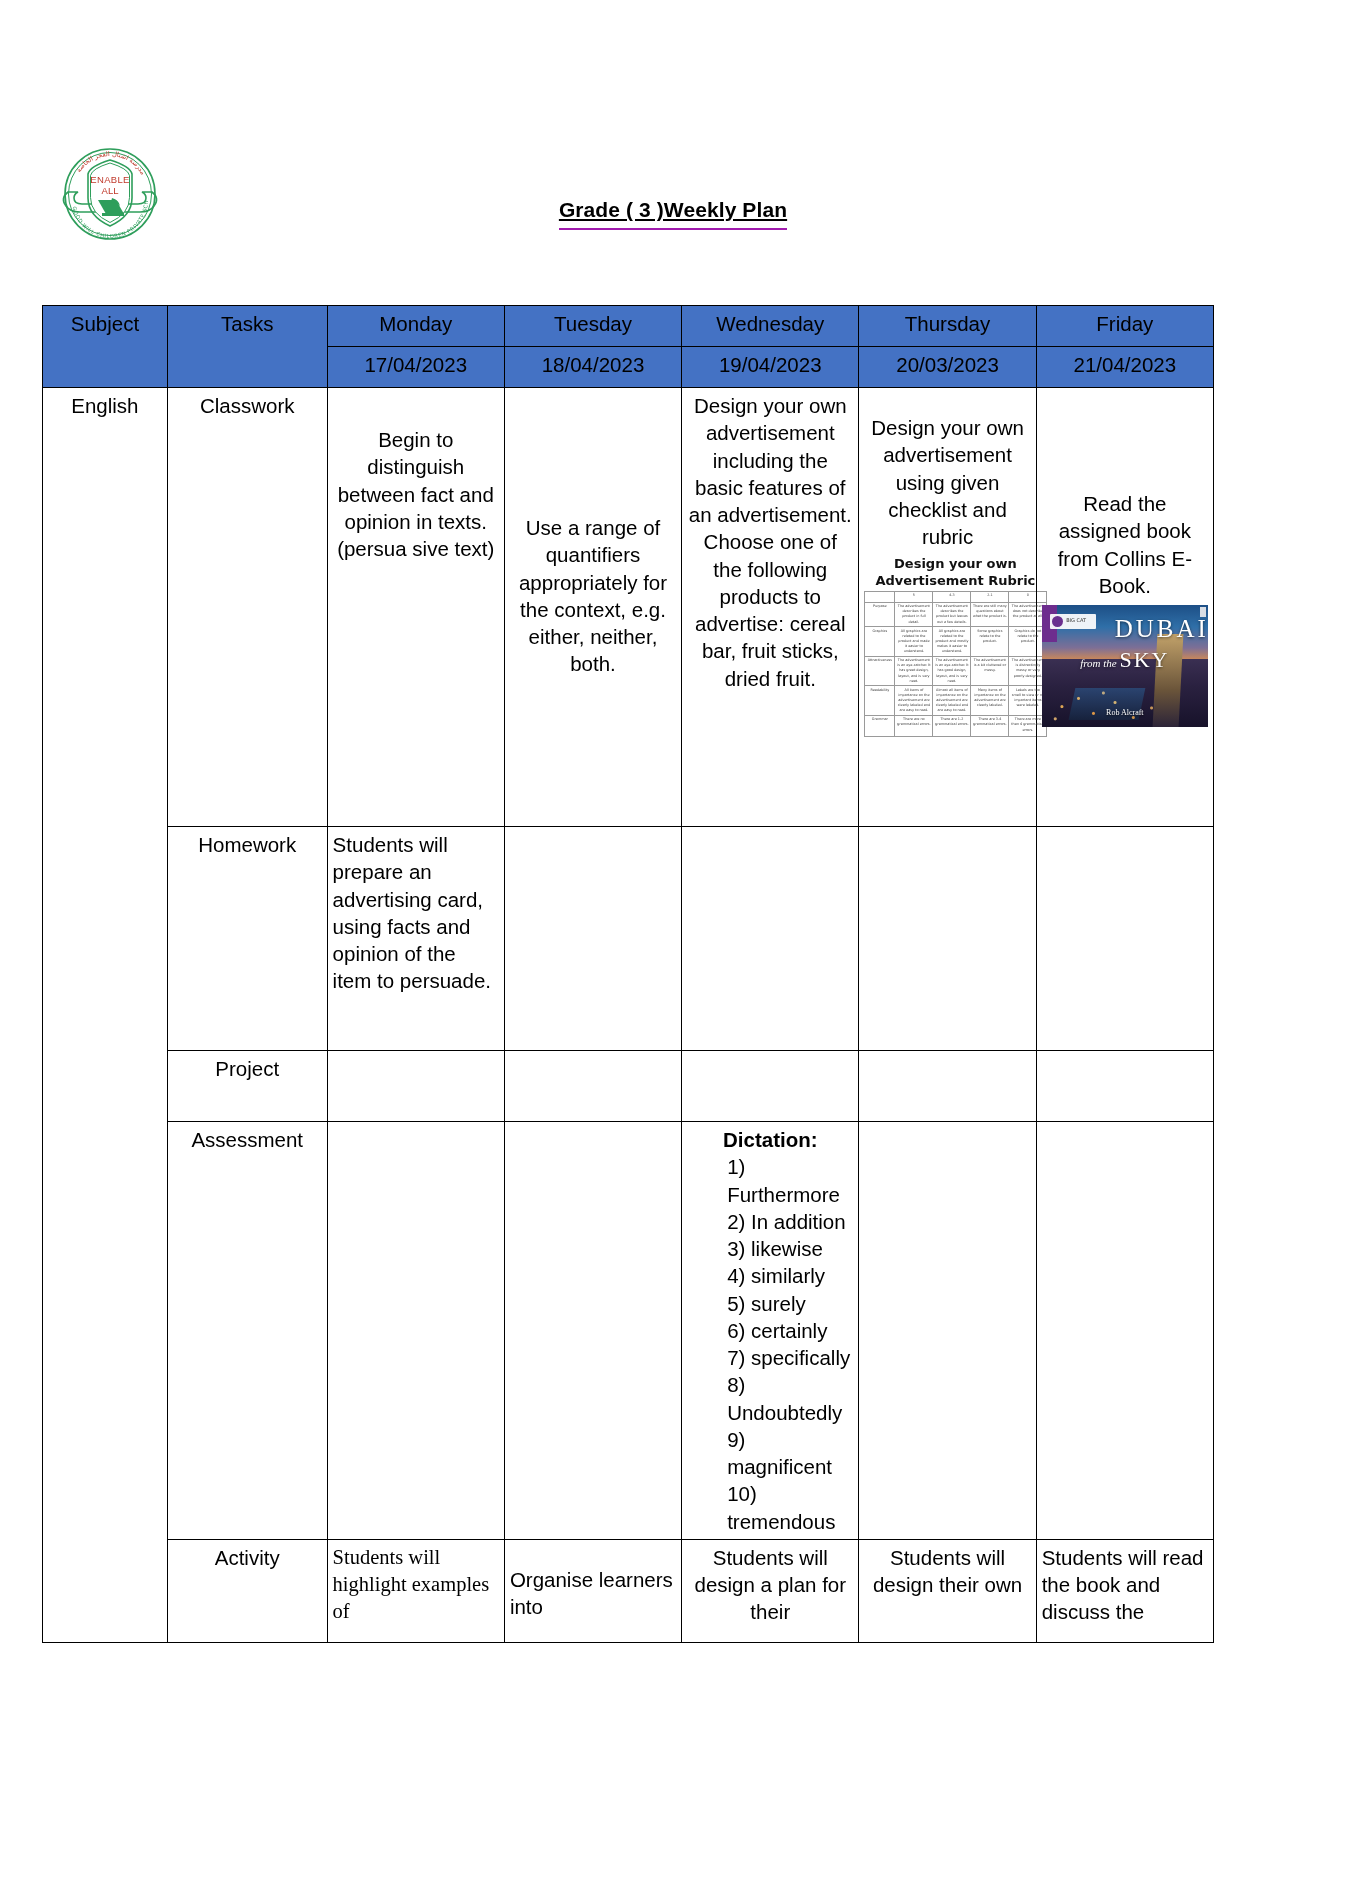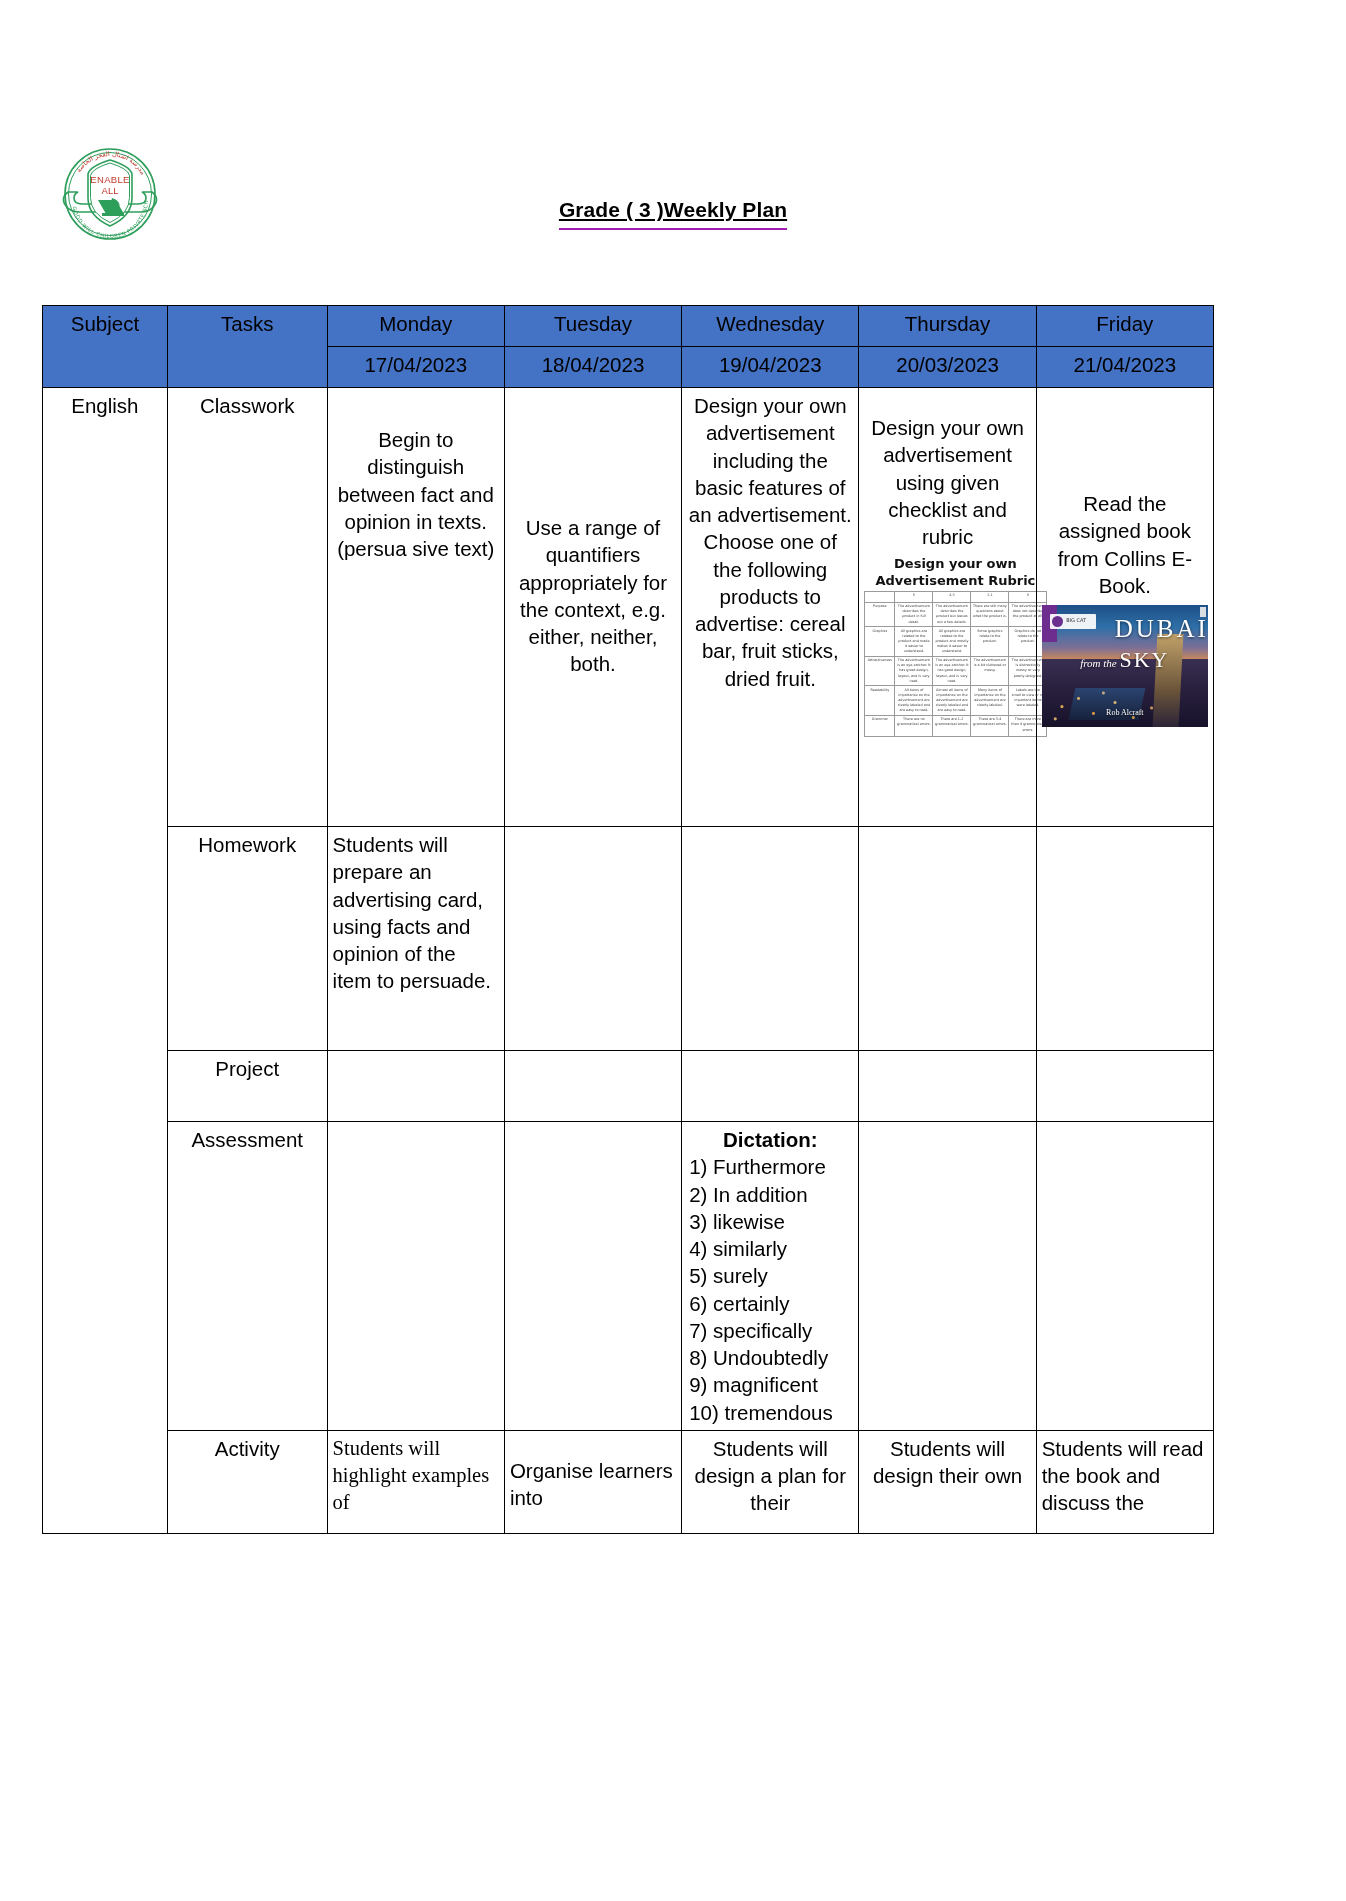--- a/index.html
+++ b/index.html
@@ -107,20 +107,21 @@
   .r-assessment td{ height: 298px; }
   .r-activity td  { height: 72px; }
 
   .classwork-text { padding-top: 34px; }
   .thu-text { padding-top: 22px; }
   .fri-text { padding-top: 98px; }
 
   .dict-list {
     text-align: left;
     padding-left: 2px;
+    margin-left: 38px;
   }
   .dict-title { text-align: center; font-weight: bold; }
 
   
   .rubric-img {
     width: 182px;
     margin: 6px auto 0 auto;
     background: #fff;
   }
   .rubric-title {

